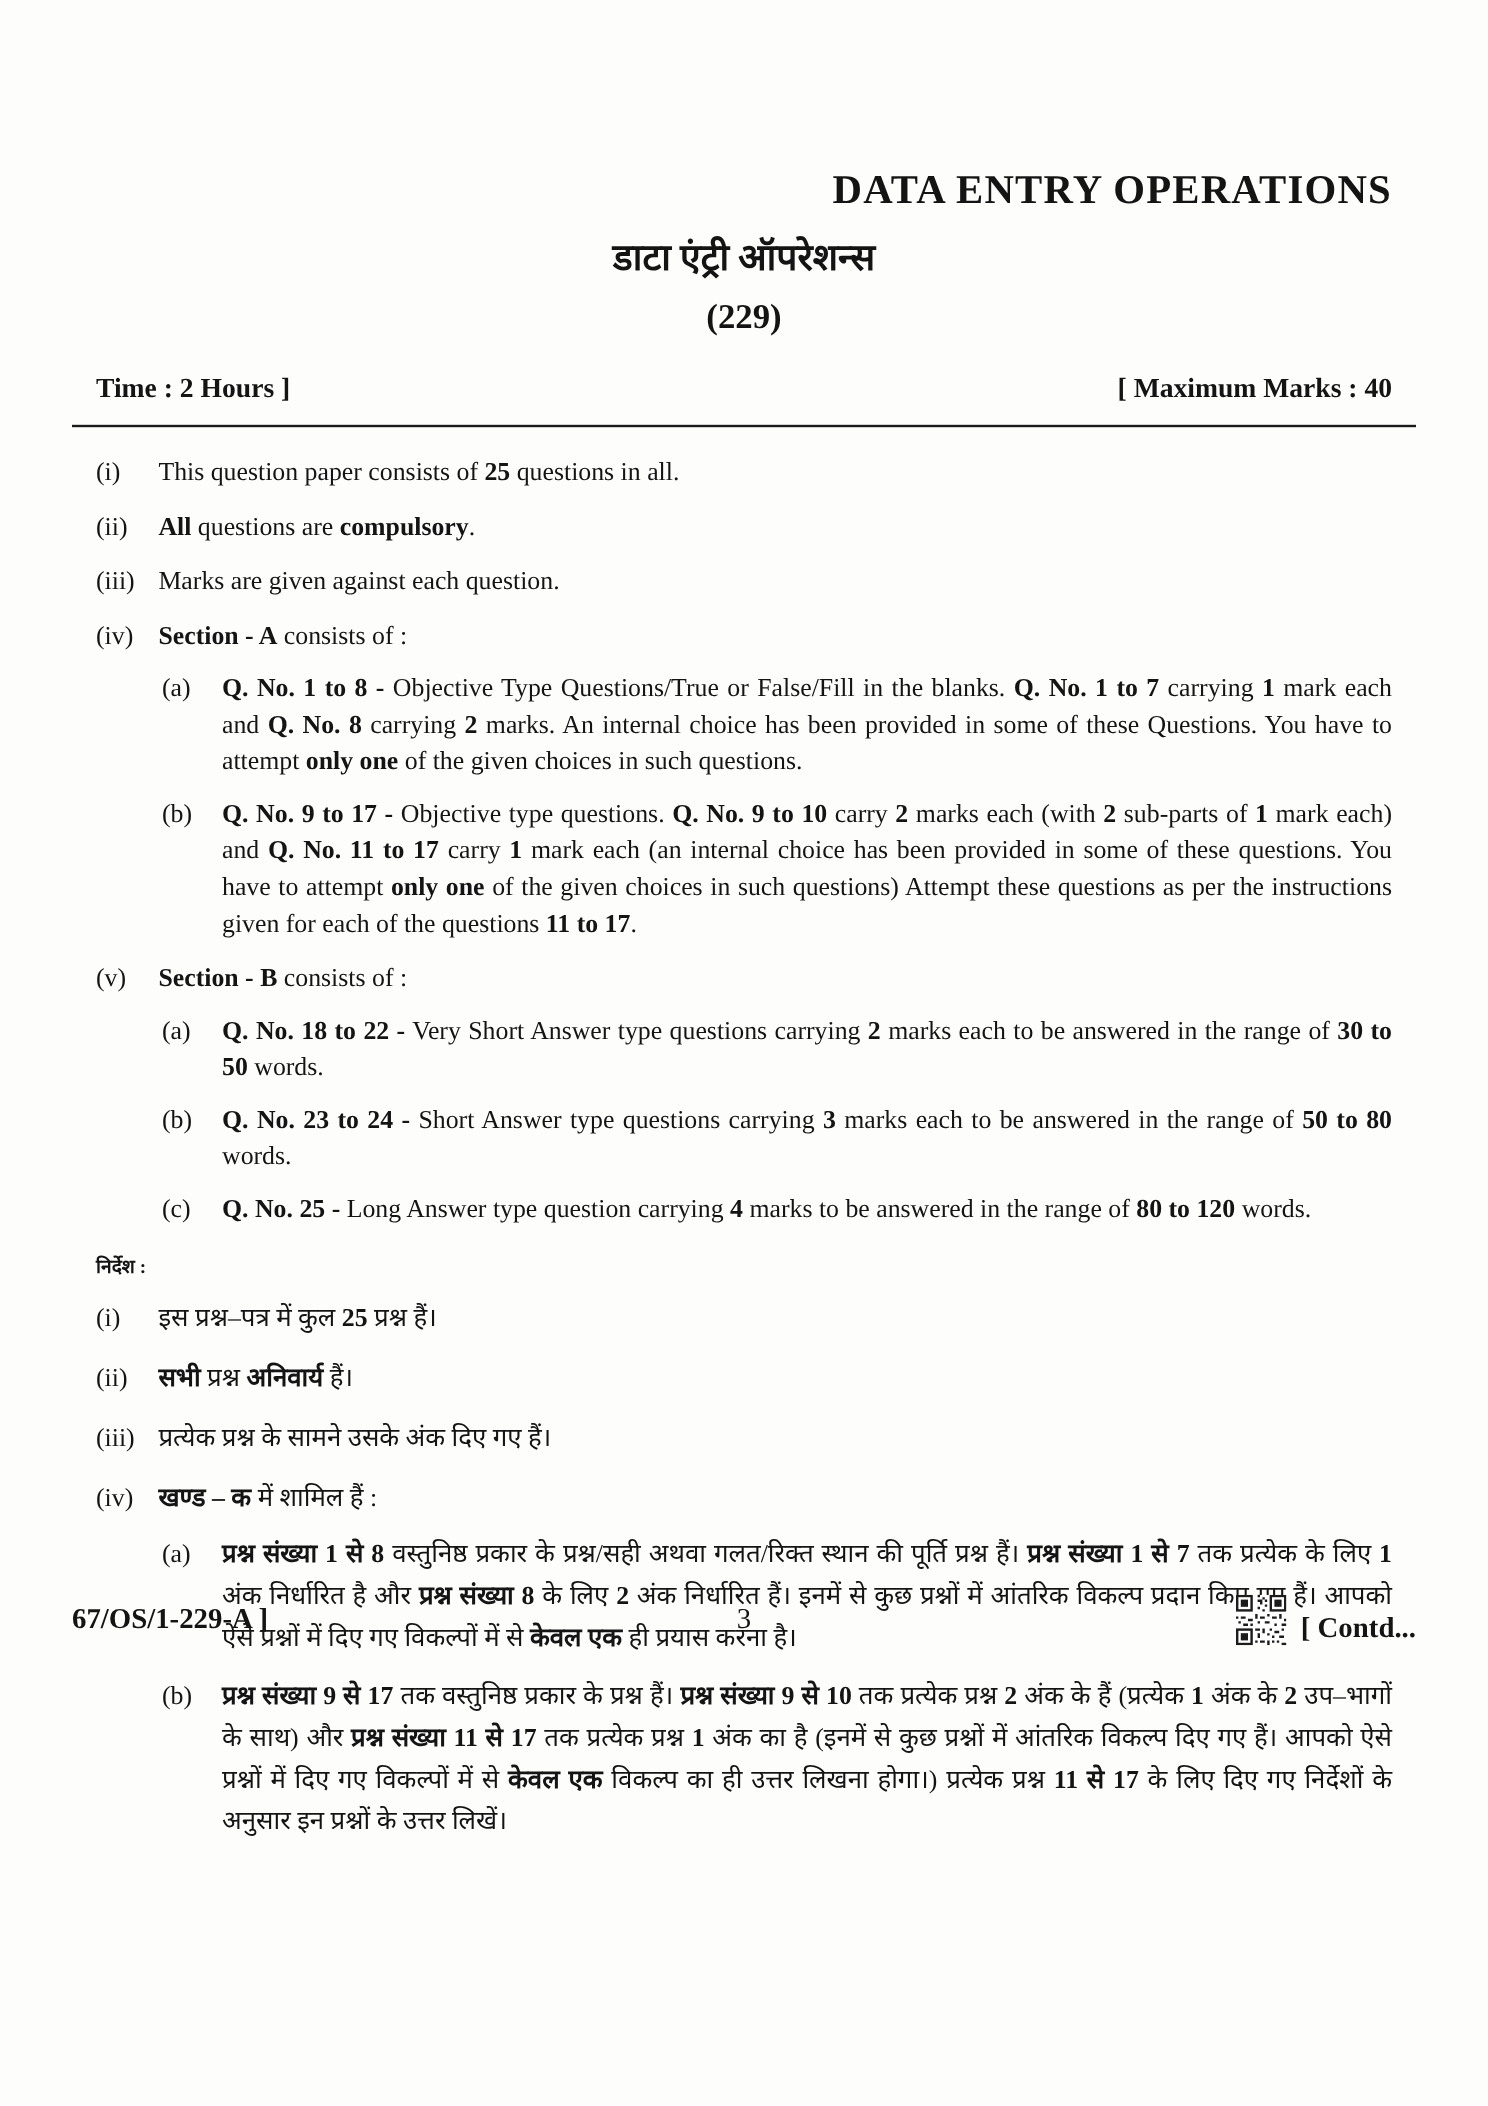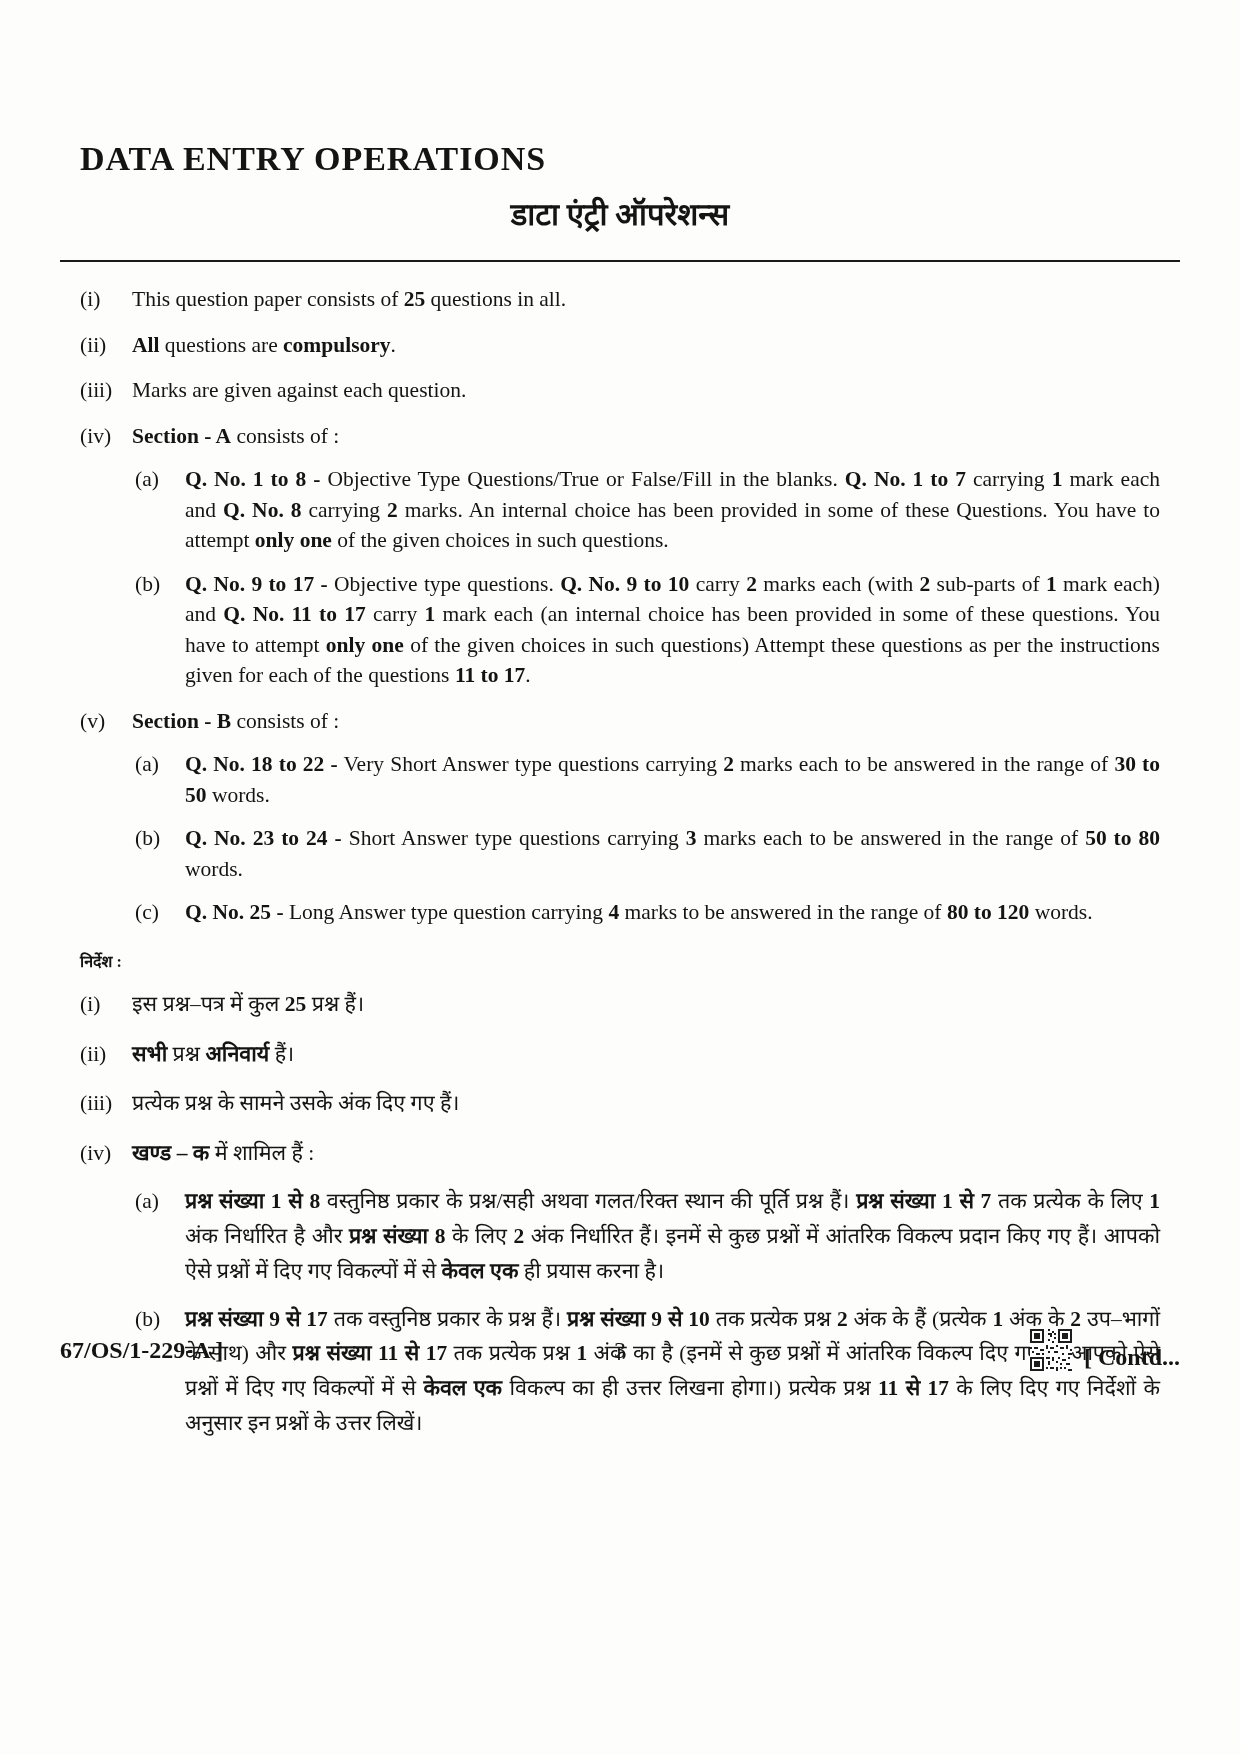--- a/index.html
+++ b/index.html
@@ -10,21 +10,21 @@
     width:1240px; height:1755px;
     background:#fdfdfc;
     color:#141414;
     font-family:"Liberation Serif","DejaVu Serif",serif;
     overflow:hidden;
   }
   .content { padding:140px 80px 0 80px; }
 
   
   .title-en {
-    text-align:left;
+    text-align:right;
     font-size:34px; font-weight:700; letter-spacing:1px;
     font-family:"Liberation Serif","DejaVu Serif",serif;
   }
   .title-hi {
     text-align:center;
     font-size:31px; font-weight:700;
     margin-top:14px;
   }
   .paper-code {
     text-align:center;
@@ -80,23 +80,28 @@
 </style>
 </head>
 <body>
 
 <div class="page">
   <div class="content">
 
     <header>
       <h1 class="title-en">DATA ENTRY OPERATIONS</h1>
       <div class="title-hi">डाटा एंट्री ऑपरेशन्स</div>
+      <div class="paper-code">(229)</div>
     </header>
 
     <div class="meta">
+      <div class="meta-row">
+        <span>Time : 2 Hours ]</span>
+        <span>[ Maximum Marks : 40</span>
+      </div>
       <hr class="rule">
     </div>
 
     <section class="note en">
 
       <div class="item">
         <span class="lbl">(i)</span>
         <div class="txt">This question paper consists of <b>25</b> questions in all.</div>
       </div>
 

